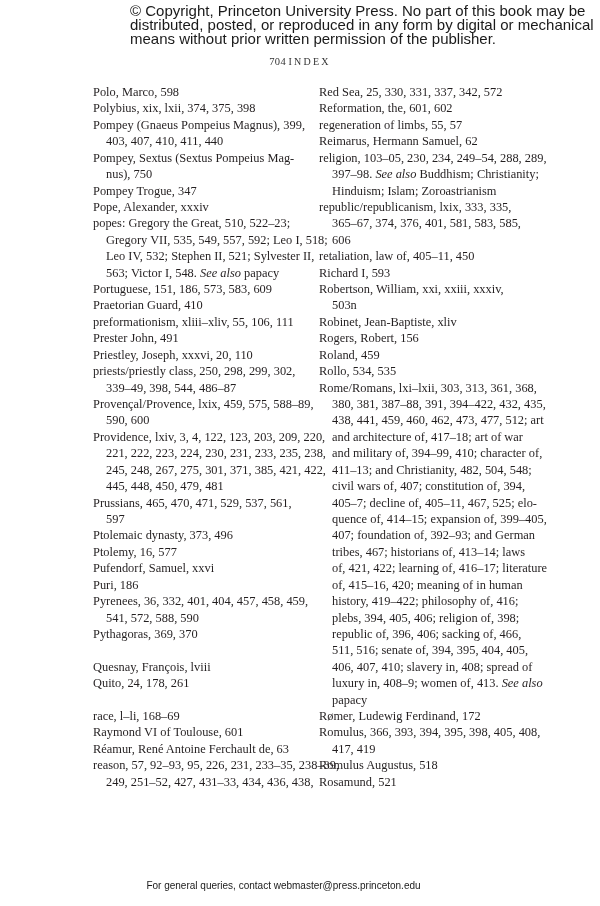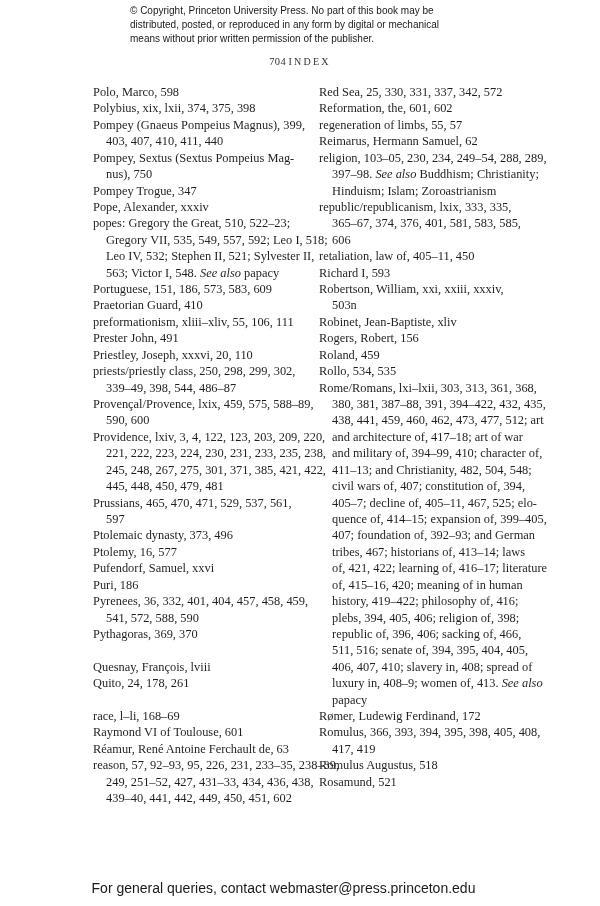--- a/index.html
+++ b/index.html
@@ -2,21 +2,21 @@
 <html><head>
 <meta charset="utf-8">
 <style>
   html, body { margin: 0; padding: 0; }
   body {
     width: 600px; height: 906px; background: #ffffff; position: relative; overflow: hidden;
     color: #231f20;
   }
   .copyright {
     position: absolute; left: 130px; top: 4px; width: 360px;
-    font-family: "Liberation Sans", sans-serif; font-size: 10px; line-height: 14.2px;
+    font-family: "Liberation Sans", sans-serif; font-size: 15px; line-height: 14.2px;
     color: #1a1a1a;
   }
   .copyright div { white-space: nowrap; }
   .running-head {
     position: absolute; top: 56px; left: 0; width: 600px; text-align: center;
     font-family: "Liberation Serif", serif; font-size: 10.5px; color: #333;
   }
   .running-head .pg { margin-right: 0; letter-spacing: 0.3px; }
   .running-head .sec { letter-spacing: 2.2px; font-size: 10px; }
   .col {
@@ -26,21 +26,21 @@
   }
   .col.left { left: 93px; width: 215px; }
   .col.right { left: 319px; width: 215px; }
   .entry { margin: 0; }
   .line { white-space: nowrap; }
   .line.cont { padding-left: 13px; }
   .gap { height: 16.42px; }
   .see { font-style: italic; }
   .footer {
     position: absolute; top: 880px; left: 0; width: 567px; text-align: center;
-    font-family: "Liberation Sans", sans-serif; font-size: 14px; color: #1a1a1a;
+    font-family: "Liberation Sans", sans-serif; font-size: 10px; color: #1a1a1a;
   }
 </style>
 </head>
 <body>
 
 <div class="copyright">
   <div>© Copyright, Princeton University Press. No part of this book may be</div>
   <div>distributed, posted, or reproduced in any form by digital or mechanical</div>
   <div>means without prior written permission of the publisher.</div>
 </div>
@@ -142,21 +142,20 @@
     </div>
     <div class="entry">
       <div class="line"><span>Raymond VI of Toulouse, 601</span></div>
     </div>
     <div class="entry">
       <div class="line"><span>Réamur, René Antoine Ferchault de, 63</span></div>
     </div>
     <div class="entry">
       <div class="line"><span>reason, 57, 92–93, 95, 226, 231, 233–35, 238–39,</span></div>
       <div class="line cont"><span>249, 251–52, 427, 431–33, 434, 436, 438,</span></div>
-      <div class="line cont"><span>439–40, 441, 442, 449, 450, 451, 602</span></div>
     </div>
   </div>
 <div class="col right" id="col-right">
     <div class="entry">
       <div class="line"><span>Red Sea, 25, 330, 331, 337, 342, 572</span></div>
     </div>
     <div class="entry">
       <div class="line"><span>Reformation, the, 601, 602</span></div>
     </div>
     <div class="entry">

